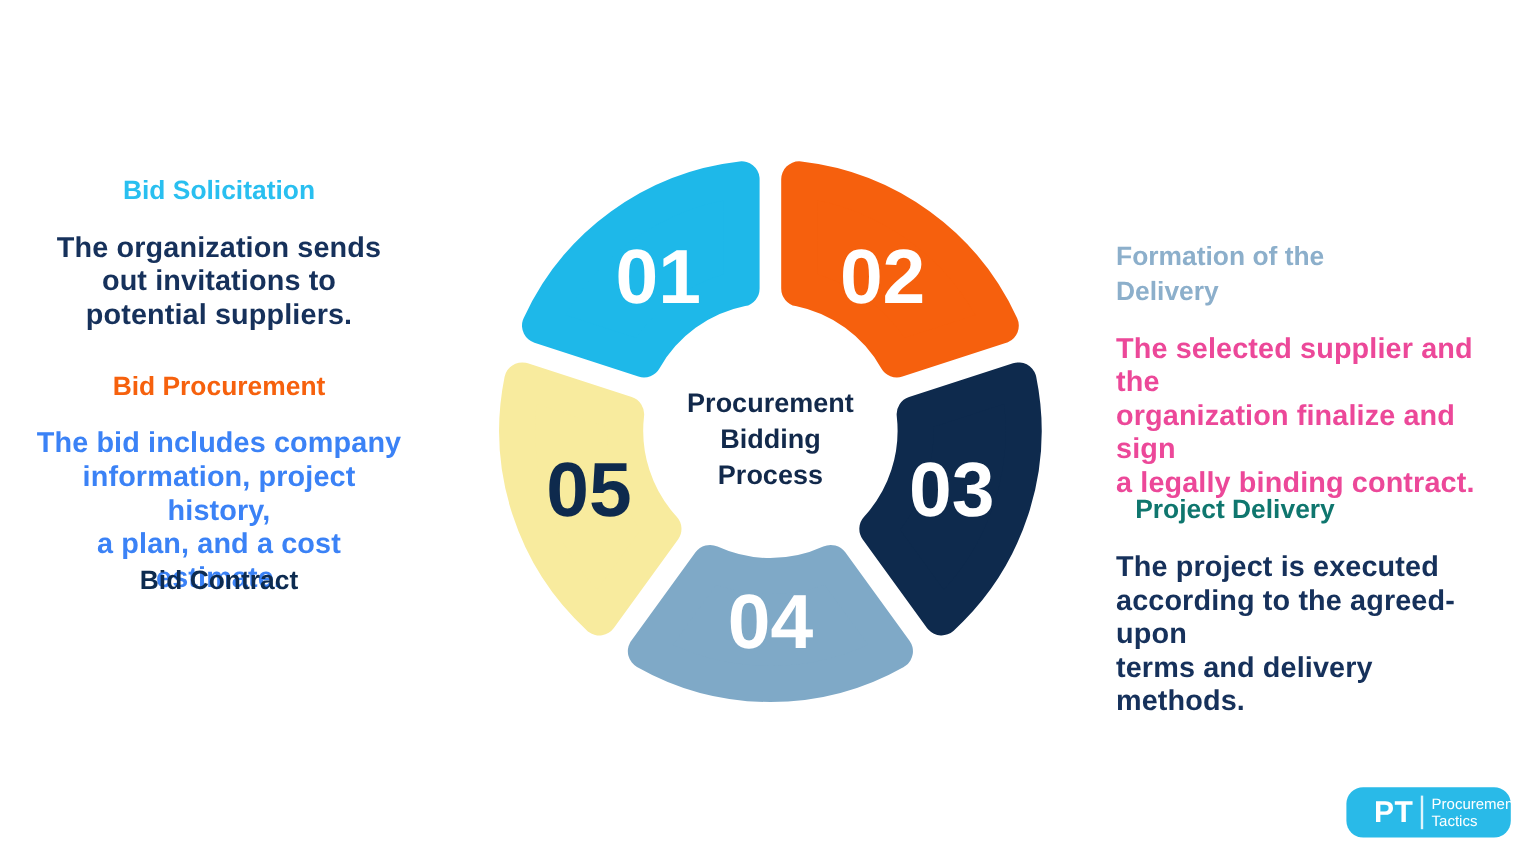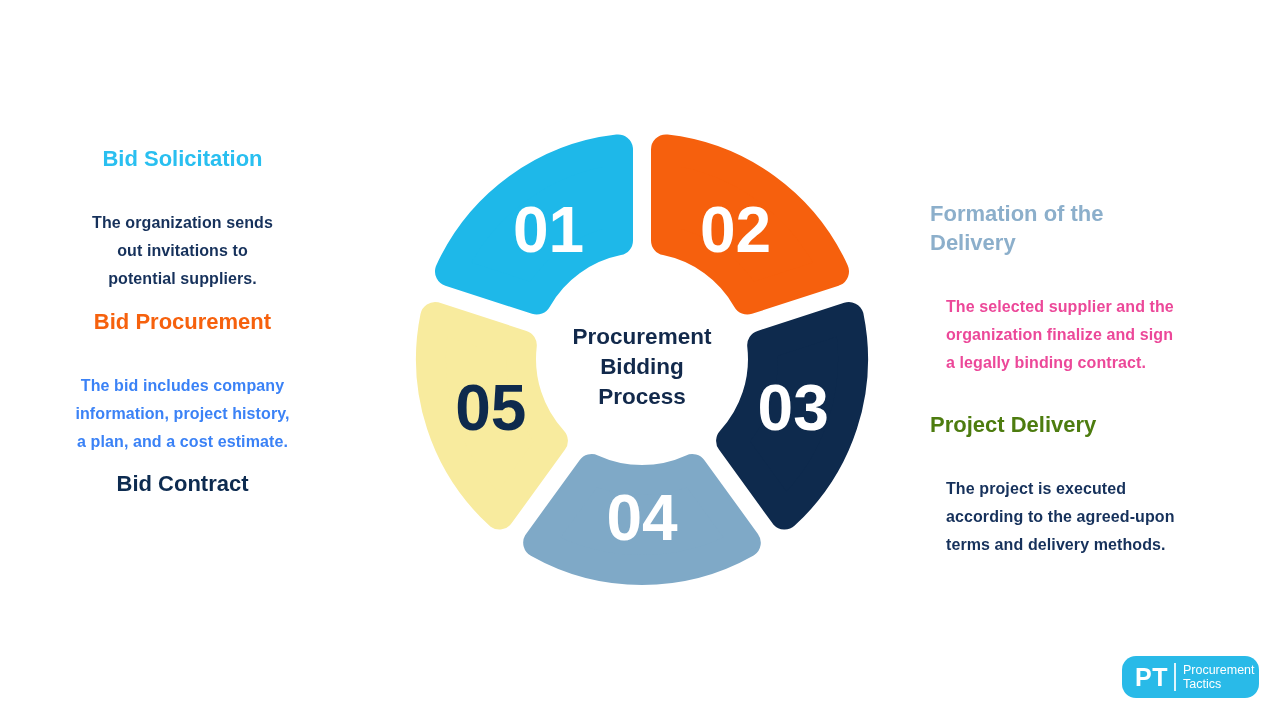--- a/index.html
+++ b/index.html
@@ -11,27 +11,27 @@
   .segnum{
     font-family:"Liberation Sans",sans-serif;
     font-weight:700;font-size:64px;
   }
   .ct{
     font-family:"Liberation Sans",sans-serif;
     font-weight:700;font-size:22.5px;
   }
   .tblock{position:absolute;white-space:pre-line;}
   .tblock h3{margin:0 0 2px 0;font-size:22px;line-height:29px;font-weight:700;}
-  .tblock p{margin:16px;font-size:16px;line-height:28px;font-weight:600;letter-spacing:0.1px;}
+  .tblock p{margin:0;font-size:24px;line-height:28px;font-weight:600;letter-spacing:0.1px;}
   .left-col{left:30px;width:305px;text-align:center;}
   .right-col{left:930px;width:312px;text-align:left;}
   .logo{
     position:absolute;left:1122px;top:656px;width:137px;height:42px;
     border-radius:14px;display:flex;align-items:center;
-    padding-left:13px;box-sizing:border-box;
+    padding-left:23px;box-sizing:border-box;
   }
   .logo-abbr{font-weight:700;font-size:25px;color:#ffffff;letter-spacing:0.5px;line-height:1;}
   .logo-sep{width:2px;height:28px;background:rgba(255,255,255,0.85);margin:0 7px 0 6px;flex:none;}
   .logo-name{font-size:12.5px;line-height:14px;color:#ffffff;font-weight:400;}
 </style>
 </head>
 <body>
 
 <div class="stage">
 
@@ -75,21 +75,21 @@
 
   <div class="tblock right-col" style="top:181px">
     <h3 fill="#8CAFCB" style="color: rgb(140, 175, 203);">Formation of the
 Delivery</h3>
     <p fill="#16315B" style="color: #ec4899;">The selected supplier and the
 organization finalize and sign
 a legally binding contract.</p>
   </div>
 
   <div class="tblock right-col" style="top:392px">
-    <h3 fill="#F7E9A2" style="color: #4d7c0f;">Project Delivery</h3>
+    <h3 fill="#F7E9A2" style="color: #0f766e; margin-left: 16px;">Project Delivery</h3>
     <p fill="#16315B" style="color: rgb(22, 49, 91);">The project is executed
 according to the agreed-upon
 terms and delivery methods.</p>
   </div>
 
   <div class="logo" style="background: rgb(41, 186, 232);">
     <span class="logo-abbr">PT</span>
     <span class="logo-sep"></span>
     <span class="logo-name"><span>Procurement</span><br>
       <span>Tactics</span>

